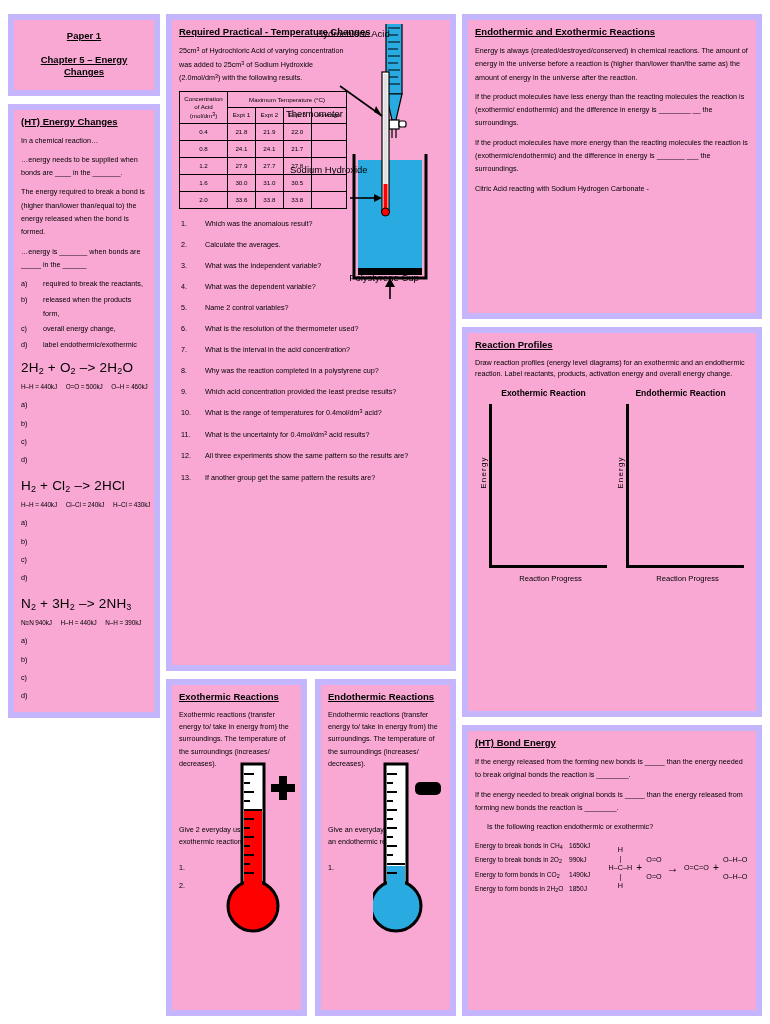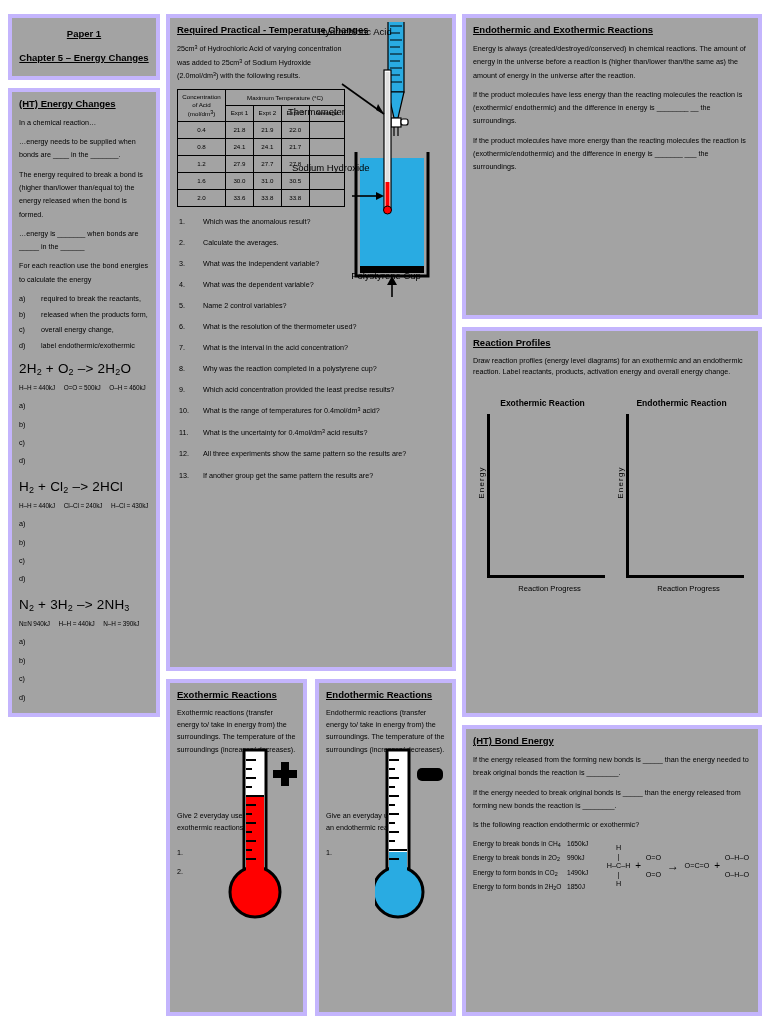--- a/index.html
+++ b/index.html
@@ -12,22 +12,22 @@
     position:relative;
     overflow:hidden;
   }
   .page { position:absolute; inset:0; display:flex; gap:6px; padding:14px 8px 8px 8px; }
   .col { display:flex; flex-direction:column; gap:8px; }
   .col1 { width:152px; }
   .col2 { width:290px; }
   .col3 { width:300px; }
 
   .box {
-    border:4px solid #c4b5fd;
-    background:#a3a3a3;
+    border:6px solid #c4b5fd;
+    background:#f9a8d4;
     padding:6px 7px;
     position:relative;
   }
   .ttl {
     font-weight:bold;
     text-decoration:underline;
     font-size:9.5px;
     margin-bottom:6px;
     display:block;
     line-height:1.25;
@@ -99,21 +99,21 @@
   .appar .lbl { position:absolute; font-size:9.5px; color:#000; white-space:nowrap; }
 
   
   .row2 { display:flex; gap:8px; }
   .row2 .box { width:141px; }
 
   
   .thermo-wrap { position:relative; height:178px; margin-top:2px; }
 
   
-  .graphs { display:flex; margin-top:20px; }
+  .graphs { display:flex; margin-top:8px; }
   .graph { width:140px; position:relative; }
   .graph .gttl { text-align:center; font-weight:bold; font-size:8.5px; margin-bottom:6px; }
   .axes { position:relative; height:172px; }
   .yaxis { position:absolute; left:14px; top:0; width:3px; height:164px; background:#000; }
   .xaxis { position:absolute; left:14px; bottom:8px; height:3px; width:118px; background:#000; }
   .ylab {
     position:absolute; left:-19px; top:64px; width:54px;
     font-size:8px; letter-spacing:1.2px; text-align:center;
     transform:rotate(-90deg);
   }
@@ -145,21 +145,20 @@
       <span class="ttl ttl-c">Paper 1</span>
       <span class="ttl ttl-c" style="margin-bottom:0">Chapter 5 – Energy Changes</span>
     </div>
 
     <div class="box">
       <span class="ttl">(HT) Energy Changes</span>
       <p>In a chemical reaction…</p>
       <p>…energy needs to be supplied when bonds are ____ in the _______.</p>
       <p>The energy required to break a bond is (higher than/lower than/equal to) the energy released when the bond is formed.</p>
       <p>…energy is _______ when bonds are _____ in the ______</p>
-      <p>For each reaction use the bond energies to calculate the energy</p>
 
       <div class="abc">
         <span class="lt">a)</span>
         <span>required to break the reactants,</span>
       </div>
       <div class="abc">
         <span class="lt">b)</span>
         <span>released when the products form,</span>
       </div>
       <div class="abc">
@@ -401,20 +400,21 @@
     </div>
   </div>
 
   <div class="col col3">
 
     <div class="box" style="height:305px;">
       <span class="ttl">Endothermic and Exothermic Reactions</span>
       <p>Energy is always (created/destroyed/conserved) in chemical reactions. The amount of energy in the universe before a reaction is (higher than/lower than/the same as) the amount of energy in the universe after the reaction.</p>
       <p>If the product molecules have less energy than the reacting molecules the reaction is (exothermic/ endothermic) and the difference in energy is ________  __ the surroundings.</p>
       <p>If the product molecules have more energy than the reacting molecules the reaction is (exothermic/endothermic) and the difference in energy is _______ ___ the surroundings.</p>
+      <div class="ln">Citric Acid reacting with Sodium Hydrogen Carbonate -</div>
     </div>
 
     <div class="box" style="height:390px;">
       <span class="ttl">Reaction Profiles</span>
       <p style="line-height:1.6;">Draw reaction profiles (energy level diagrams) for an exothermic and an endothermic reaction. Label reactants, products, activation energy and overall energy change.</p>
 
       <div class="graphs">
         <div class="graph">
           <div class="gttl">Exothermic Reaction</div>
           <div class="axes">
@@ -433,21 +433,21 @@
           </div>
           <div class="xlab">Reaction Progress</div>
         </div>
       </div>
     </div>
 
     <div class="box" style="flex:1;">
       <span class="ttl">(HT) Bond Energy</span>
       <p>If the energy released from the forming new bonds is _____ than the energy needed to break original bonds the reaction is ________.</p>
       <p>If the energy needed to break original bonds is _____ than the energy released from forming new bonds the reaction is ________.</p>
-      <p style="margin-bottom:4px;">Is the following reaction endothermic or exothermic?</p>
+      <p style="margin-bottom:4px;margin-left:12px;">Is the following reaction endothermic or exothermic?</p>
 
       <div class="be-grid">
         <div class="be-list">
           <div class="be-row">
             <span class="bt">Energy to break bonds in CH<sub>4</sub></span>
             <span class="bv">1650kJ</span>
           </div>
           <div class="be-row">
             <span class="bt">Energy to break bonds in 2O<sub>2</sub></span>
             <span class="bv">990kJ</span>

